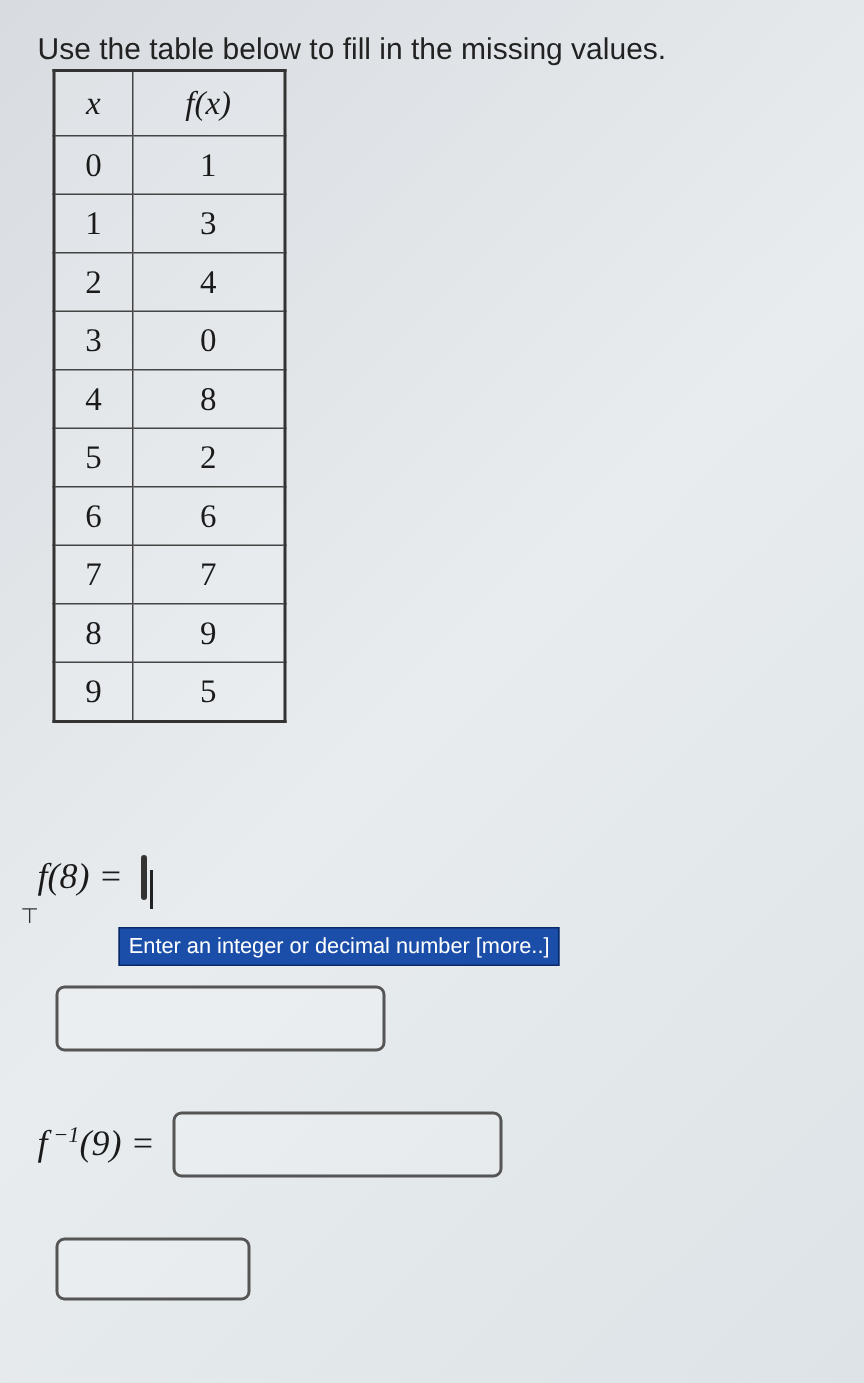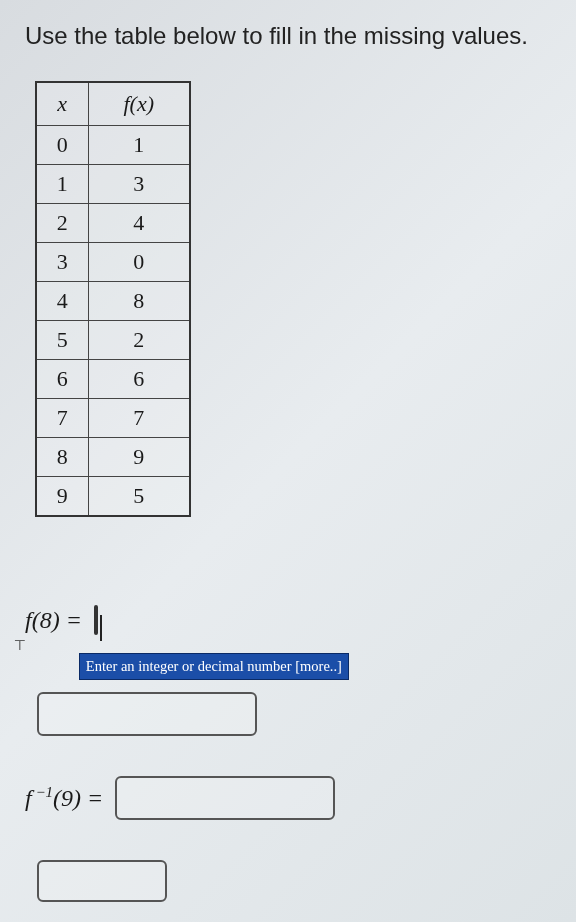--- a/index.html
+++ b/index.html
@@ -7,24 +7,23 @@
       width: 576px;
       height: 922px;
       background: linear-gradient(135deg, #d8dce0 0%, #e8ecef 50%, #dde3e6 100%);
       font-family: Georgia, 'Times New Roman', serif;
       padding: 20px 25px;
       color: #1a1a1a;
       position: relative;
       overflow: hidden;
     }
     .instruction {
-      font-size: 24px;
+      font-size: 20px;
       font-family: Arial, sans-serif;
       color: #222;
-      margin-bottom: 30px;
       line-height: 1.3;
     }
     .data-table {
       border-collapse: collapse;
       border: 2px solid #333;
       background: rgba(255,255,255,0.15);
       margin-bottom: 90px;
       margin-left: 10px;
     }
     .data-table th, .data-table td {
@@ -87,21 +86,21 @@
       color: #333;
       font-family: serif;
     }
     .hint-bar {
       position: absolute;
       top: 46px;
       left: -3px;
       background: #1b4ea8;
       color: #fff;
       font-size: 14.5px;
-      font-family: Liberation Serif, serif;
+      font-family: Liberation Sans, sans-serif;
       padding: 4px 6px;
       border: 1.5px solid #0a2a66;
       white-space: nowrap;
     }
     .q1-wrap { margin-bottom: 58px; }
     .q2-wrap { margin-bottom: 40px; }
     .q3-wrap { margin-bottom: 40px; }
     .input-normal {
       width: 220px;
       border: 2px solid #555;

